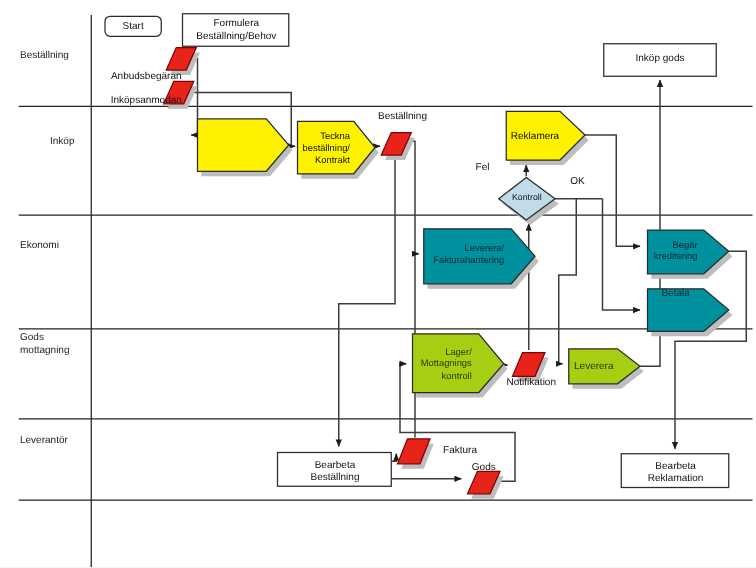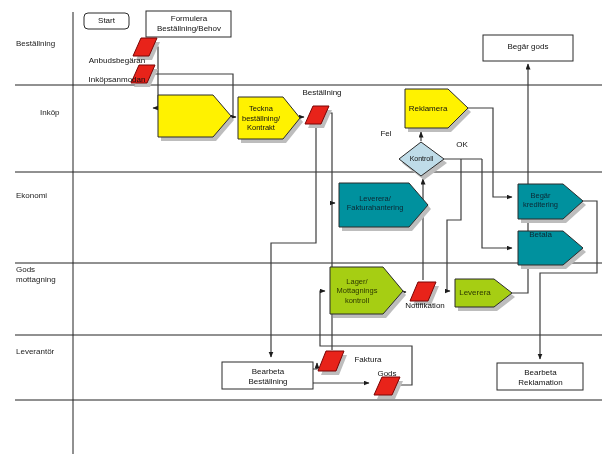--- a/index.html
+++ b/index.html
@@ -8,21 +8,21 @@
     outline:1px solid #d6d6d6;overflow:hidden;
     font-family:"Liberation Sans",sans-serif;
   }
   .art{position:absolute;left:0;top:0;}
   .lbl{
     position:absolute;display:flex;align-items:center;justify-content:center;
     font:8px/1.25 "Liberation Sans",sans-serif;color:#111;text-align:center;
     white-space:pre-line;pointer-events:none;
   }
   .lane-lbl{justify-content:flex-start;text-align:left;color:#222;}
-  .small{font-size:7.5px;}
+  .small{font-size:7.5px;text-align:right;}
   .tiny{font-size:7px;}
   .on-teal{color:#0c2733;}
   .on-green{color:#2e3a00;}
 </style>
 </head>
 <body>
 
 <div class="canvas">
 
   <svg class="art" width="605" height="454" viewBox="0 0 605 454">
@@ -116,21 +116,21 @@
 mottagning</div>
   <div class="lbl lane-lbl" style="left:16px;top:346px;width:60px;height:12px;">Leverantör</div>
 
   <div class="lbl" style="left:84px;top:14px;width:45px;height:14px;">Start</div>
   <div class="lbl" style="left:147px;top:12px;width:84px;height:24px;">Formulera
 Beställning/Behov</div>
   <div class="lbl small" style="left:236px;top:102px;width:50px;height:33px;">Teckna
 beställning/
 Kontrakt</div>
   <div class="lbl" style="left:403px;top:103px;width:50px;height:11px;">Reklamera</div>
-  <div class="lbl" style="left:483px;top:40px;width:90px;height:14px;">Begär gods</div>
+  <div class="lbl" style="left:483px;top:40px;width:90px;height:14px;">Inköp gods</div>
   <div class="lbl tiny" style="left:399px;top:154px;width:45px;height:10px;">Kontroll</div>
   <div class="lbl small on-teal" style="left:337px;top:190px;width:76px;height:26px;">Leverera/
 Fakturahantering</div>
   <div class="lbl small on-teal" style="left:513px;top:188px;width:55px;height:24px;">Begär
 kreditering</div>
   <div class="lbl on-teal" style="left:513px;top:228px;width:55px;height:14px;">Betala</div>
   <div class="lbl small on-green" style="left:327px;top:272px;width:60px;height:38px;">Lager/
 Mottagnings
 kontroll</div>
   <div class="lbl on-green" style="left:452px;top:286px;width:46px;height:13px;">Leverera</div>

